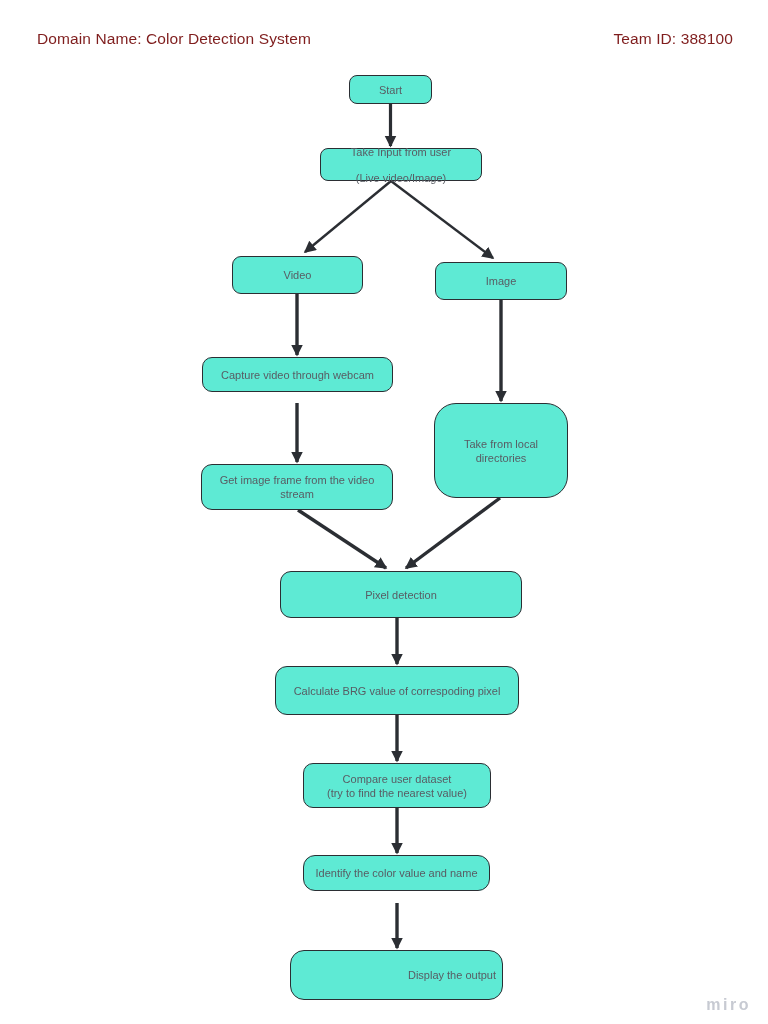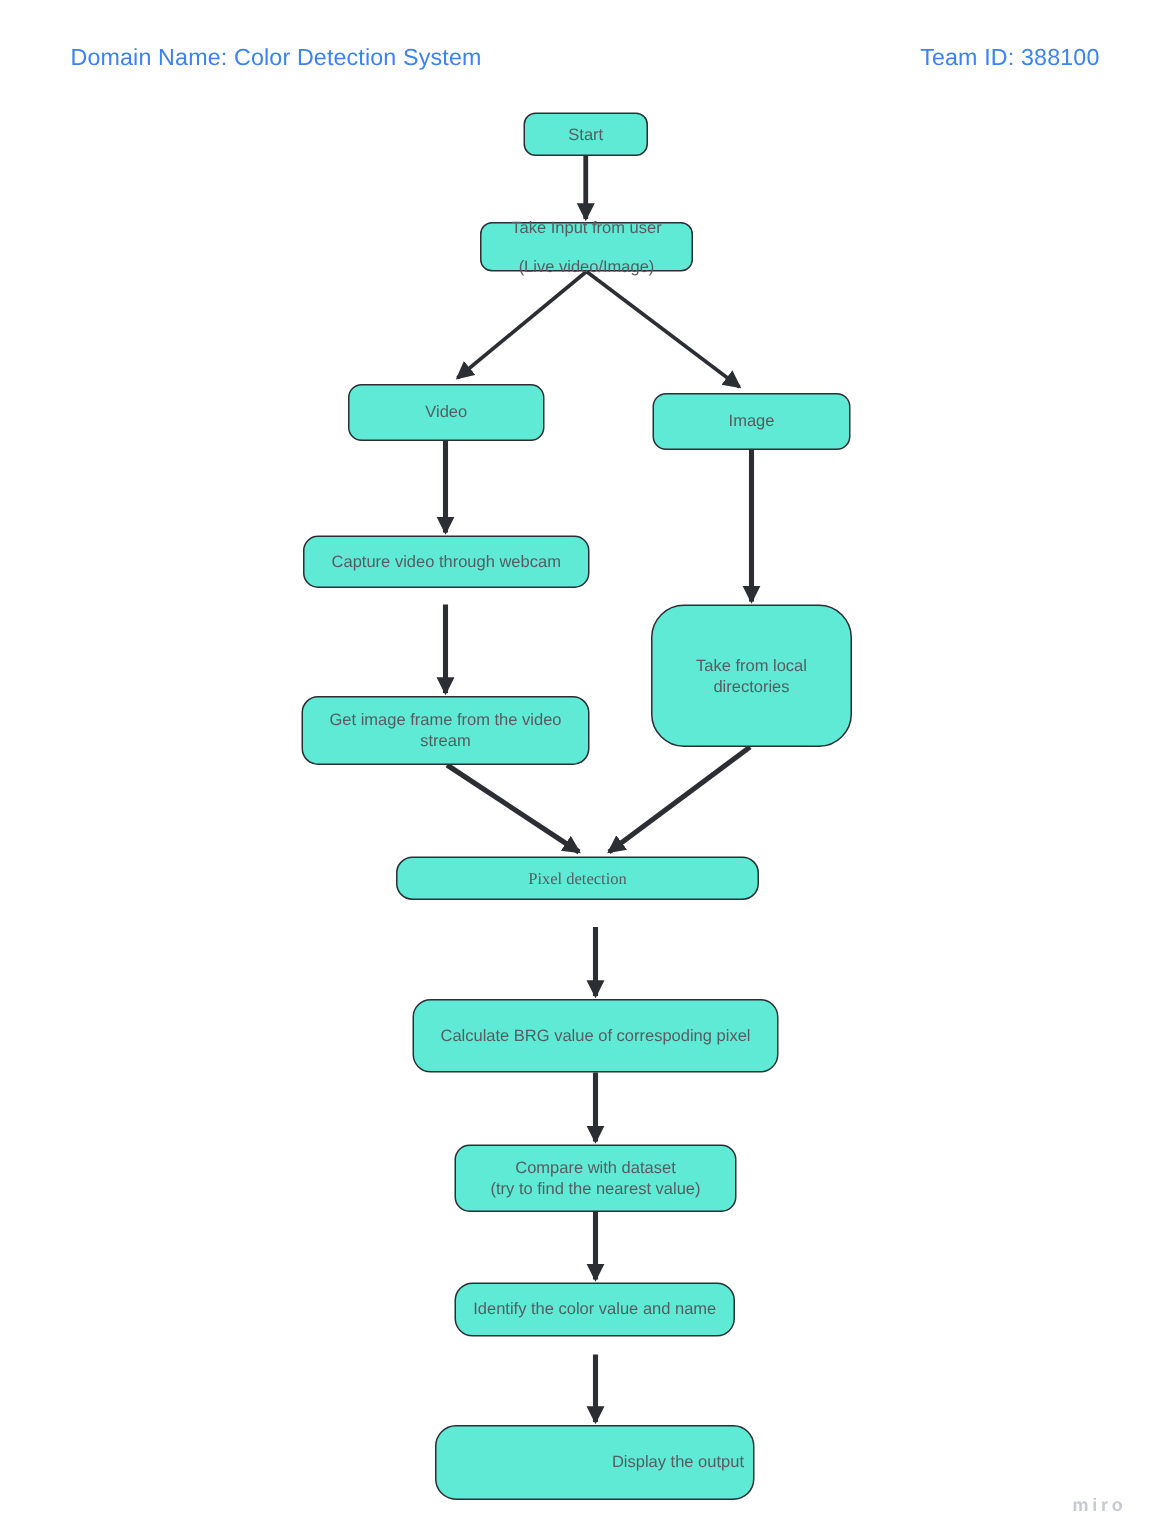--- a/index.html
+++ b/index.html
@@ -7,24 +7,23 @@
     width: 768px; height: 1024px;
     background: #ffffff;
     position: relative;
     overflow: hidden;
     font-family: "Liberation Sans", sans-serif;
   }
   .header-text {
     position: absolute;
     top: 30px;
     font-size: 15.5px;
-    color: #3b82f6;
+    color: #7f1d1d;
     letter-spacing: 0.1px;
     white-space: nowrap;
-    margin-left: 10px;
   }
   #hdr-left  { left: 37px; }
   #hdr-right { right: 35px; }
 
   #edges-svg {
     position: absolute;
     left: 0; top: 0;
     width: 768px; height: 1024px;
     pointer-events: none;
   }
@@ -40,36 +39,36 @@
     justify-content: center;
     text-align: center;
     color: #585c63;
     font-size: 11px;
     line-height: 14px;
     padding: 2px 6px;
   }
   .node span { display: block; white-space: nowrap; }
 
   #node-start      { left: 349px; top: 75px;  width: 83px;  height: 29px; border-radius: 8px; }
-  #node-take-input { left: 320px; top: 148px; width: 142px; height: 33px; border-radius: 8px; gap: 12px; }
+  #node-take-input { left: 320px; top: 148px; width: 162px; height: 33px; border-radius: 8px; gap: 12px; }
   #node-video      { left: 232px; top: 256px; width: 131px; height: 38px; border-radius: 9px; }
   #node-image      { left: 435px; top: 262px; width: 132px; height: 38px; border-radius: 9px; }
   #node-capture    { left: 202px; top: 357px; width: 191px; height: 35px; border-radius: 10px; }
   #node-get-frame  { left: 201px; top: 464px; width: 192px; height: 46px; border-radius: 11px; }
   #node-local-dir  { left: 434px; top: 403px; width: 134px; height: 95px; border-radius: 22px; }
-  #node-pixel      { left: 264px; top: 571px; width: 242px; height: 29px; border-radius: 11px; font-family: Liberation Serif, serif; }
+  #node-pixel      { left: 280px; top: 571px; width: 242px; height: 47px; border-radius: 11px; }
   #node-calc       { left: 275px; top: 666px; width: 244px; height: 49px; border-radius: 12px; }
   #node-compare    { left: 303px; top: 763px; width: 188px; height: 45px; border-radius: 10px; }
   #node-identify   { left: 303px; top: 855px; width: 187px; height: 36px; border-radius: 12px; }
   #node-display    { left: 290px; top: 950px; width: 213px; height: 50px; border-radius: 14px; align-items: flex-end; }
 
   #watermark {
     position: absolute;
     right: 17px; top: 996px;
-    font-size: 12px;
+    font-size: 16px;
     font-weight: bold;
     letter-spacing: 2.5px;
     color: #c7cad2;
   }
 </style>
 </head>
 <body>
 
 <div class="header-text" id="hdr-left">Domain Name: Color Detection System</div>
 <div class="header-text" id="hdr-right">Team ID: 388100</div>
@@ -129,21 +128,21 @@
 
 <div class="node" id="node-pixel">
   <span>Pixel detection</span>
 </div>
 
 <div class="node" id="node-calc">
   <span>Calculate BRG value of correspoding pixel</span>
 </div>
 
 <div class="node" id="node-compare">
-  <span>Compare with dataset</span>
+  <span>Compare user dataset</span>
   <span>(try to find the nearest value)</span>
 </div>
 
 <div class="node" id="node-identify">
   <span>Identify the color value and name</span>
 </div>
 
 <div class="node" id="node-display">
   <span>Display the output</span>
 </div>

